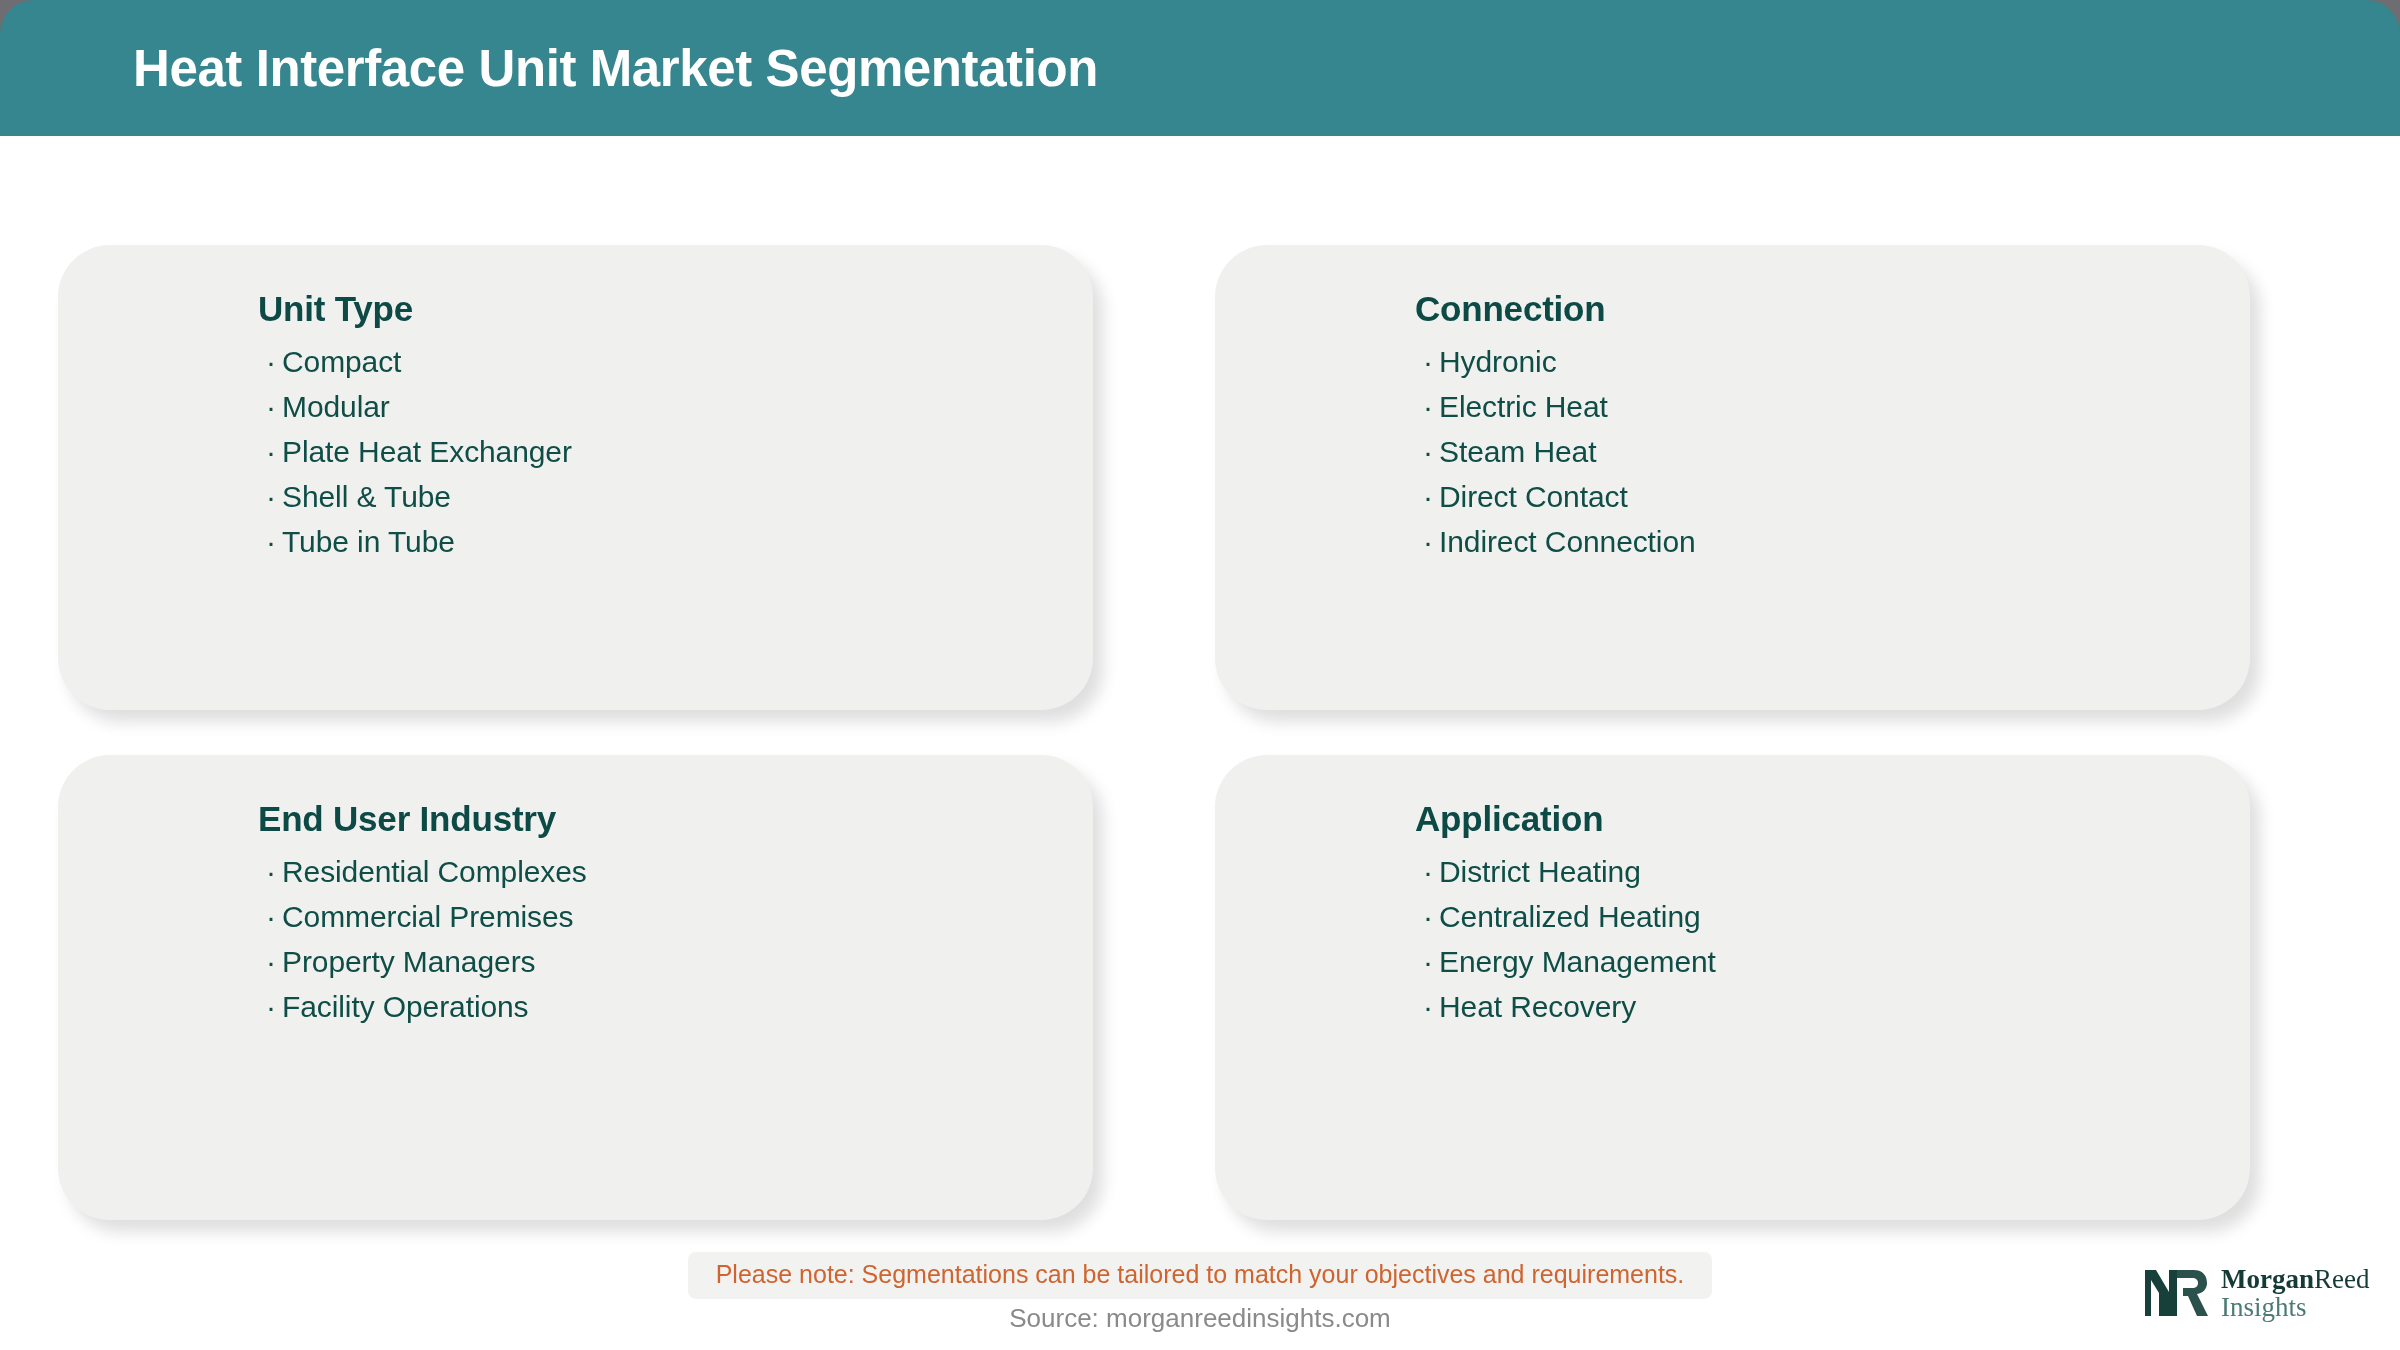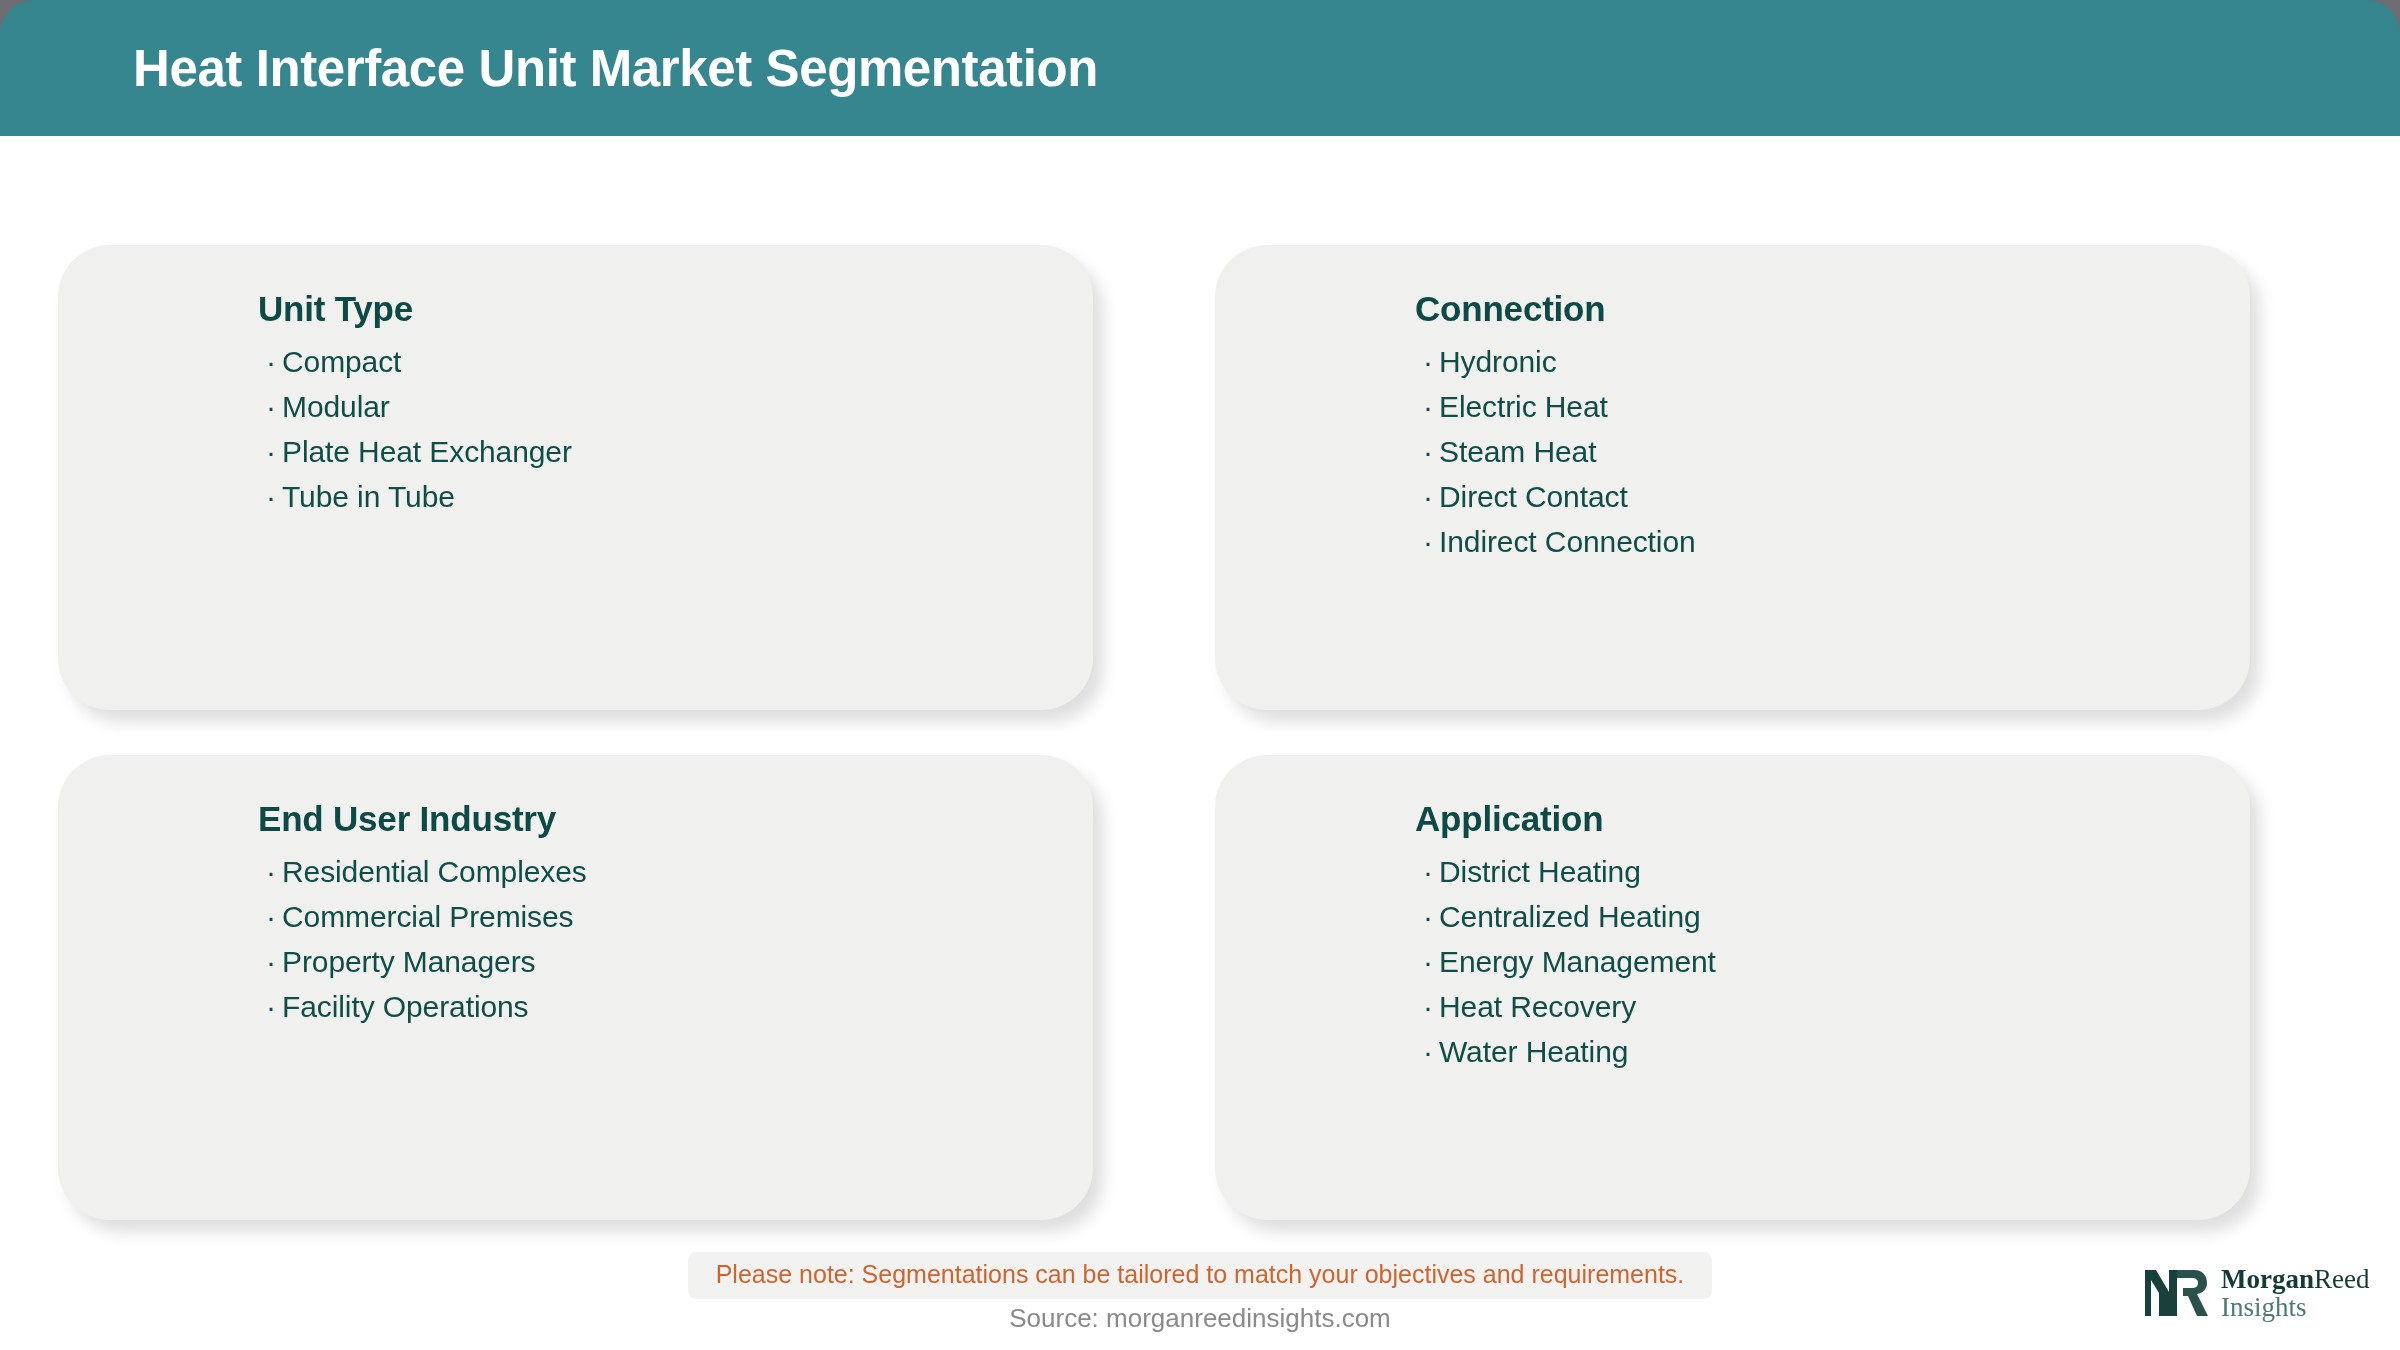--- a/index.html
+++ b/index.html
@@ -172,20 +172,21 @@
   </div>
 
   <div class="grid">
 
     <div class="card">
       <div class="card-title">Unit Type</div>
       <ul class="card-list">
         <li><span class="bullet-dot">·</span><span>Compact</span></li>
         <li><span class="bullet-dot">·</span><span>Modular</span></li>
         <li><span class="bullet-dot">·</span><span>Plate Heat Exchanger</span></li>
+        <li><span class="bullet-dot">·</span><span>Shell &amp; Tube</span></li>
         <li><span class="bullet-dot">·</span><span>Tube in Tube</span></li>
       </ul>
     </div>
 
     <div class="card">
       <div class="card-title">Connection</div>
       <ul class="card-list">
         <li><span class="bullet-dot">·</span><span>Hydronic</span></li>
         <li><span class="bullet-dot">·</span><span>Electric Heat</span></li>
         <li><span class="bullet-dot">·</span><span>Steam Heat</span></li>
@@ -204,21 +205,20 @@
       </ul>
     </div>
 
     <div class="card">
       <div class="card-title">Application</div>
       <ul class="card-list">
         <li><span class="bullet-dot">·</span><span>District Heating</span></li>
         <li><span class="bullet-dot">·</span><span>Centralized Heating</span></li>
         <li><span class="bullet-dot">·</span><span>Energy Management</span></li>
         <li><span class="bullet-dot">·</span><span>Heat Recovery</span></li>
-        <li><span class="bullet-dot">·</span><span>Water Heating</span></li>
       </ul>
     </div>
 
   </div>
 
   <div class="note-wrap">
     <div class="note-banner">Please note: Segmentations can be tailored to match your objectives and requirements.</div>
   </div>
 
   <div class="source-wrap">

